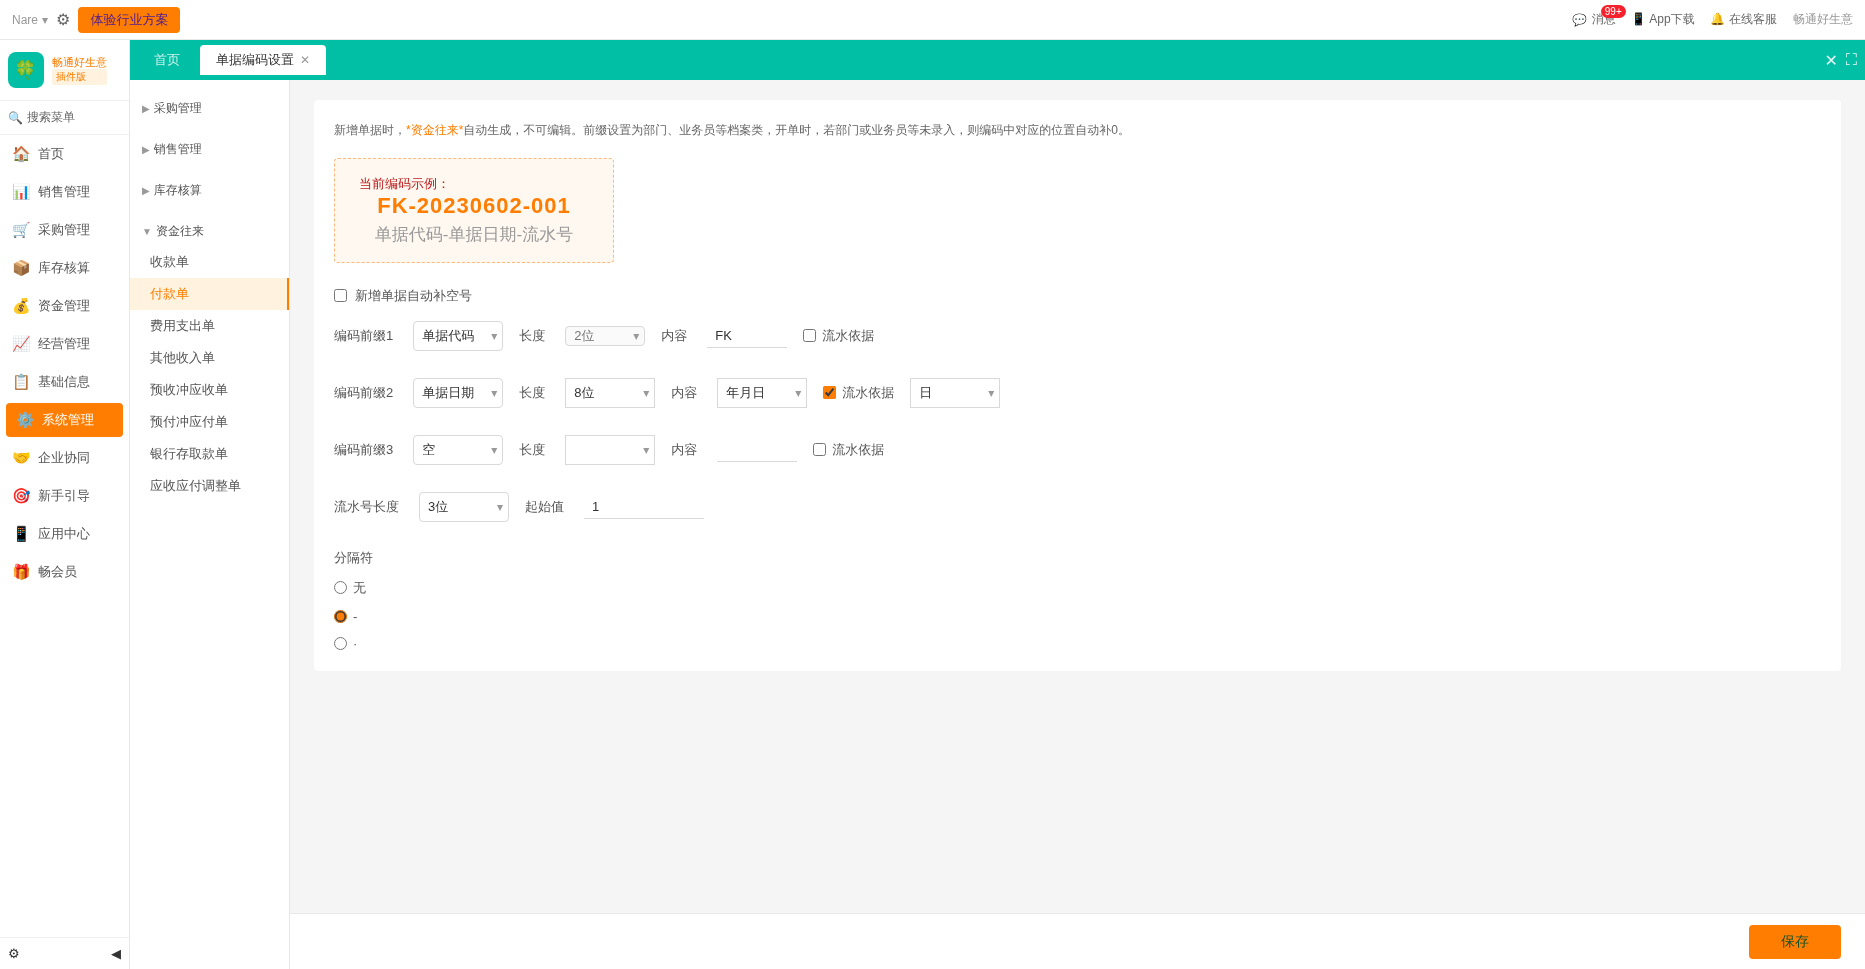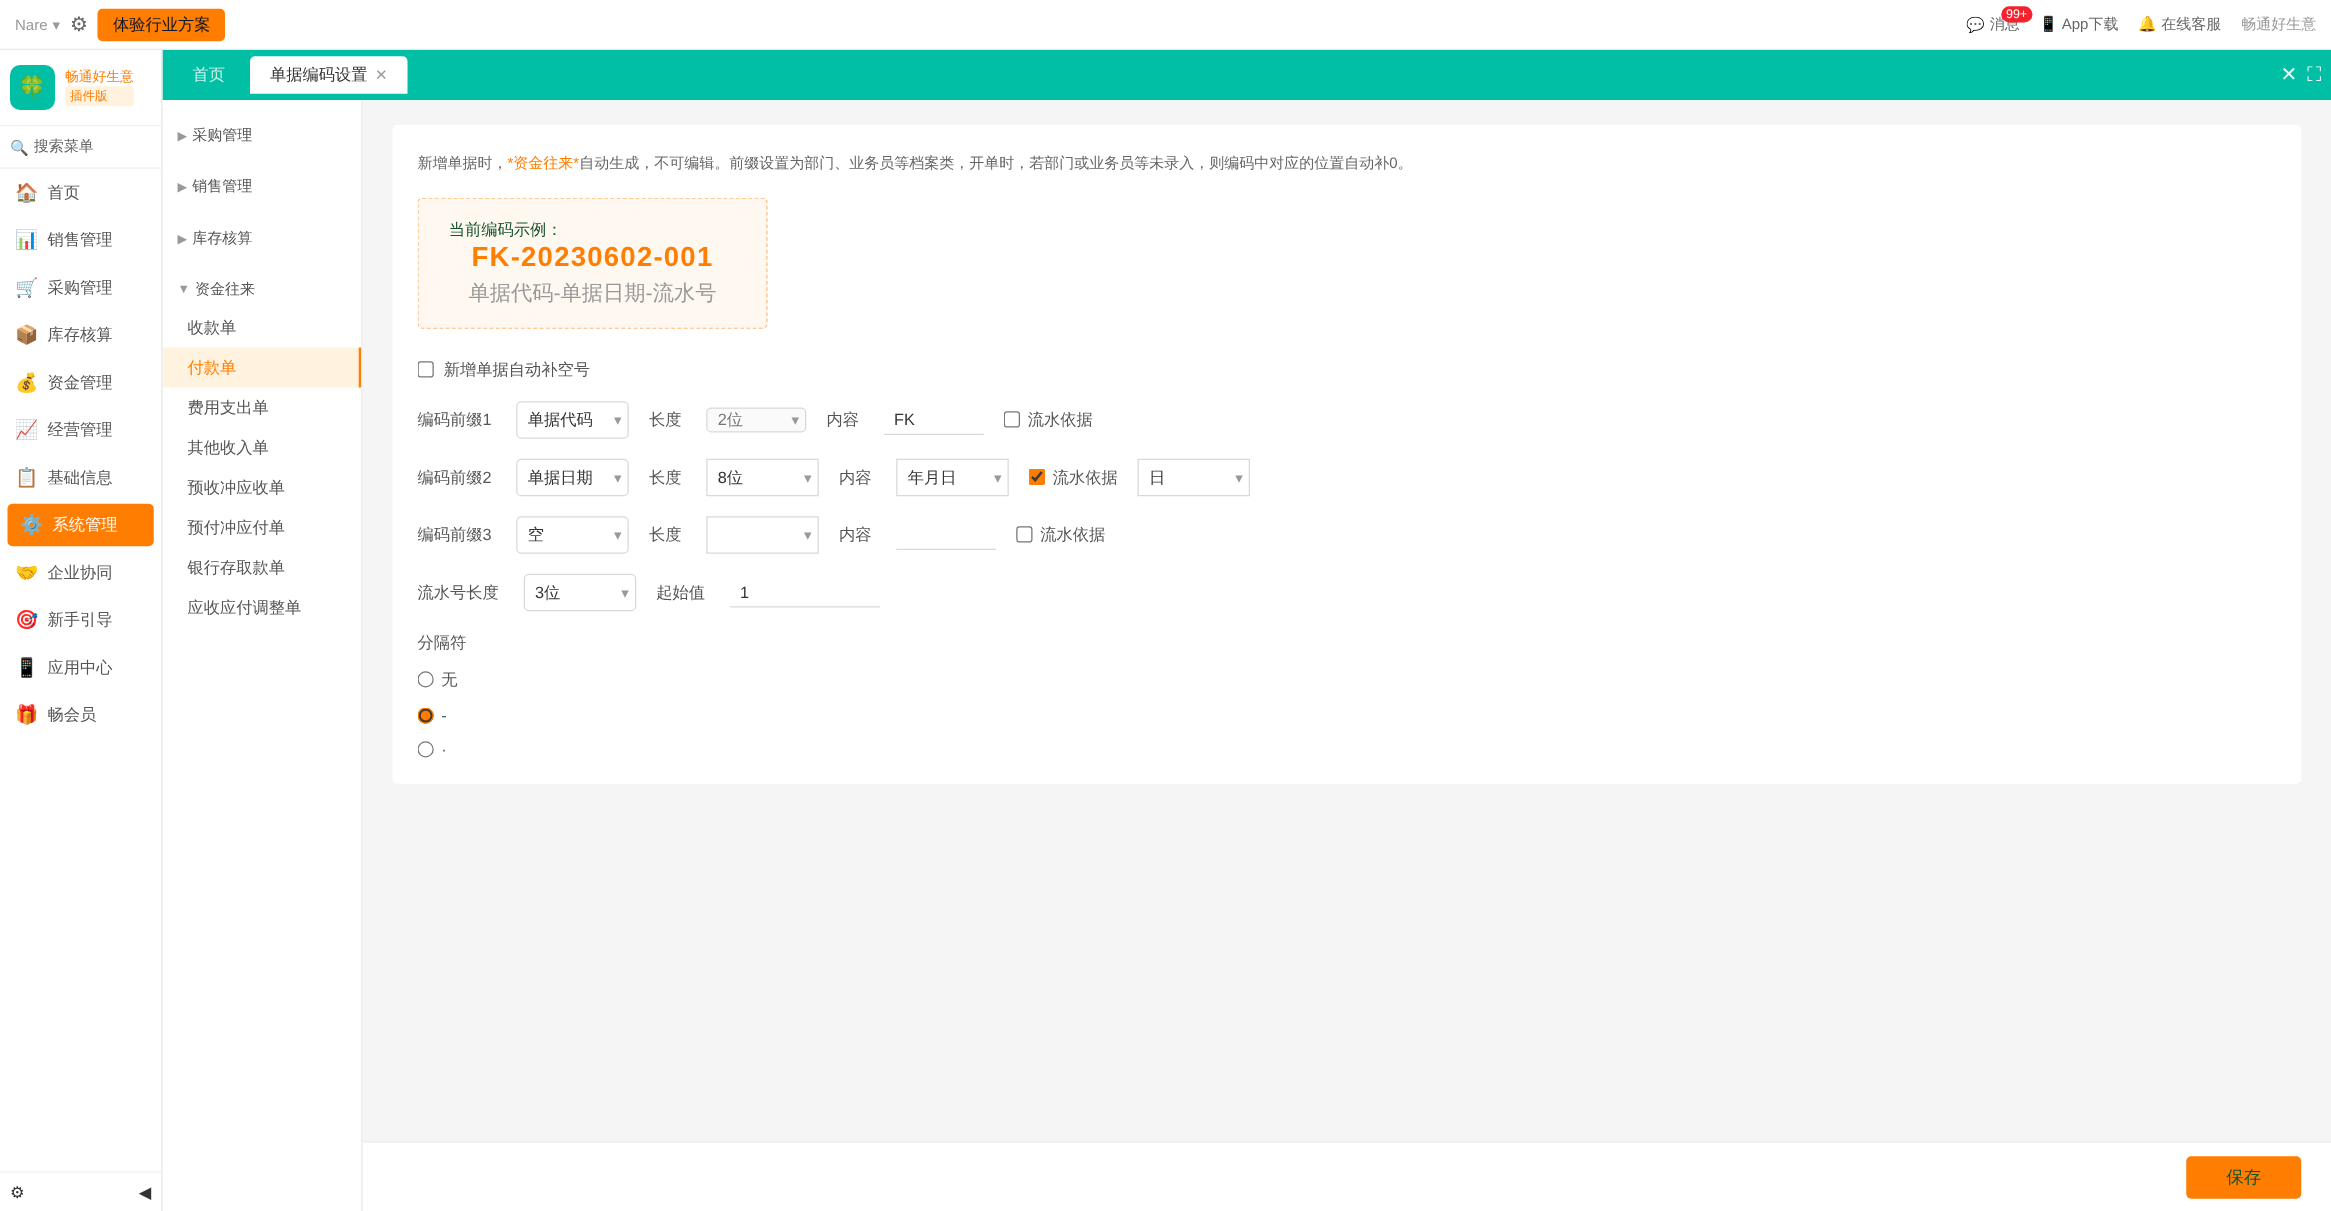--- a/index.html
+++ b/index.html
@@ -16,21 +16,21 @@
       justify-content: space-between;
       flex-shrink: 0;
     }
     .top-bar-left { display: flex; align-items: center; gap: 8px; }
     .top-bar-left .company-selector {
       color: #999; font-size: 12px; display: flex; align-items: center; gap: 4px; cursor: pointer;
     }
     .top-bar-right { display: flex; align-items: center; gap: 16px; color: #666; font-size: 12px; }
     .top-bar-right .msg-badge { position: relative; display: inline-flex; align-items: center; gap: 4px; }
     .badge { background: #f5222d; color: #fff; font-size: 10px; padding: 1px 4px; border-radius: 8px; position: absolute; top: -6px; right: -10px; }
-    .trial-btn { background: #ff7d00; color: #0f172a; border: none; padding: 4px 12px; border-radius: 4px; cursor: pointer; font-size: 13px; }
+    .trial-btn { background: #ff7d00; color: #4c1d95; border: none; padding: 4px 12px; border-radius: 4px; cursor: pointer; font-size: 13px; }
     .gear-icon { color: #666; cursor: pointer; font-size: 16px; }
     .top-bar-user { color: #999; font-size: 12px; }
 
     
     .main-layout { display: flex; flex: 1; overflow: hidden; }
 
     
     .sidebar {
       width: 130px;
       background: #fff;
@@ -204,21 +204,21 @@
     }
     .preview-desc {
       font-size: 17px;
       color: #999;
       text-align: center;
       display: block;
       margin-top: 4px;
     }
 
     
-    .form-section { display: flex; flex-direction: column; gap: 16px; }
+    .form-section { display: flex; flex-direction: column; gap: 27px; }
     .form-row { display: flex; align-items: center; gap: 16px; flex-wrap: wrap; }
     .form-select {
       border: 1px solid #d9d9d9;
       border-radius: 4px;
       padding: 4px 24px 4px 8px;
       font-size: 13px;
       color: #333;
       background: #fff;
       appearance: none;
       -webkit-appearance: none;
@@ -489,21 +489,21 @@
 
             
 
             
             <div class="info-text">
               新增单据时，<span>*资金往来*</span>自动生成，不可编辑。前缀设置为部门、业务员等档案类，开单时，若部门或业务员等未录入，则编码中对应的位置自动补0。
             </div>
 
             
             <div class="preview-box">
-              <span style="font-size:13px;color:#14532d;">当前编码示例：</span>
+              <span style="font-size:13px;color:#b91c1c;">当前编码示例：</span>
               <span class="preview-code">FK-20230602-001</span>
               <span class="preview-desc">单据代码-单据日期-流水号</span>
             </div>
 
             
             <div class="auto-fill-row">
               <input type="checkbox" class="checkbox-input" style="">
               <span>新增单据自动补空号</span>
             </div>
 

